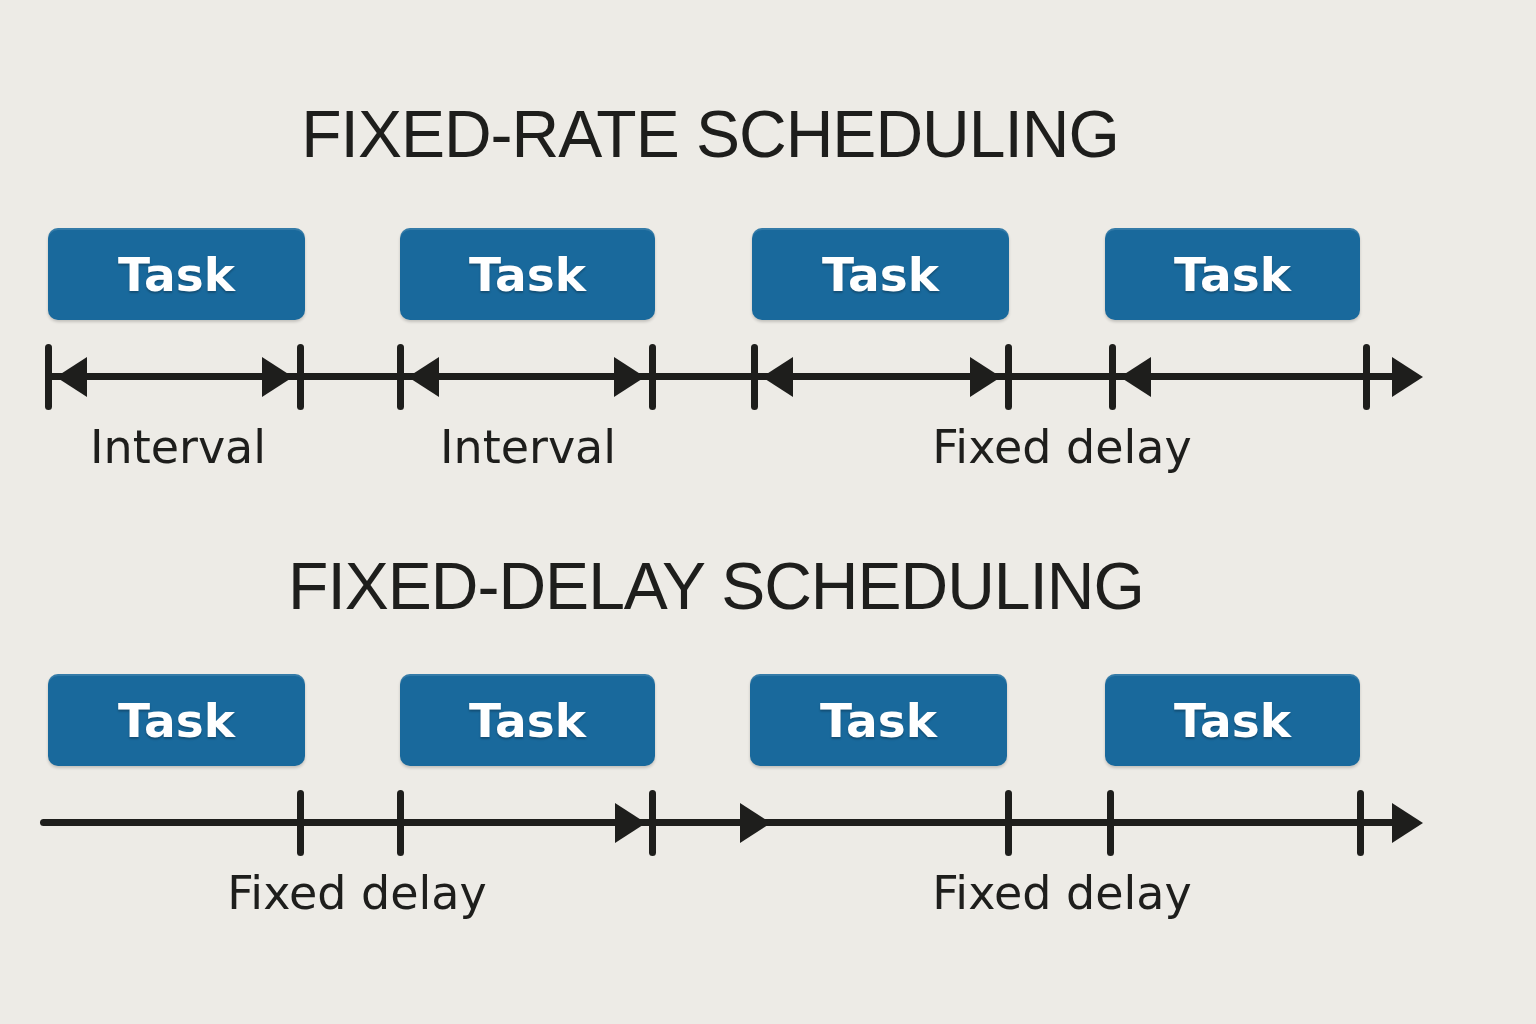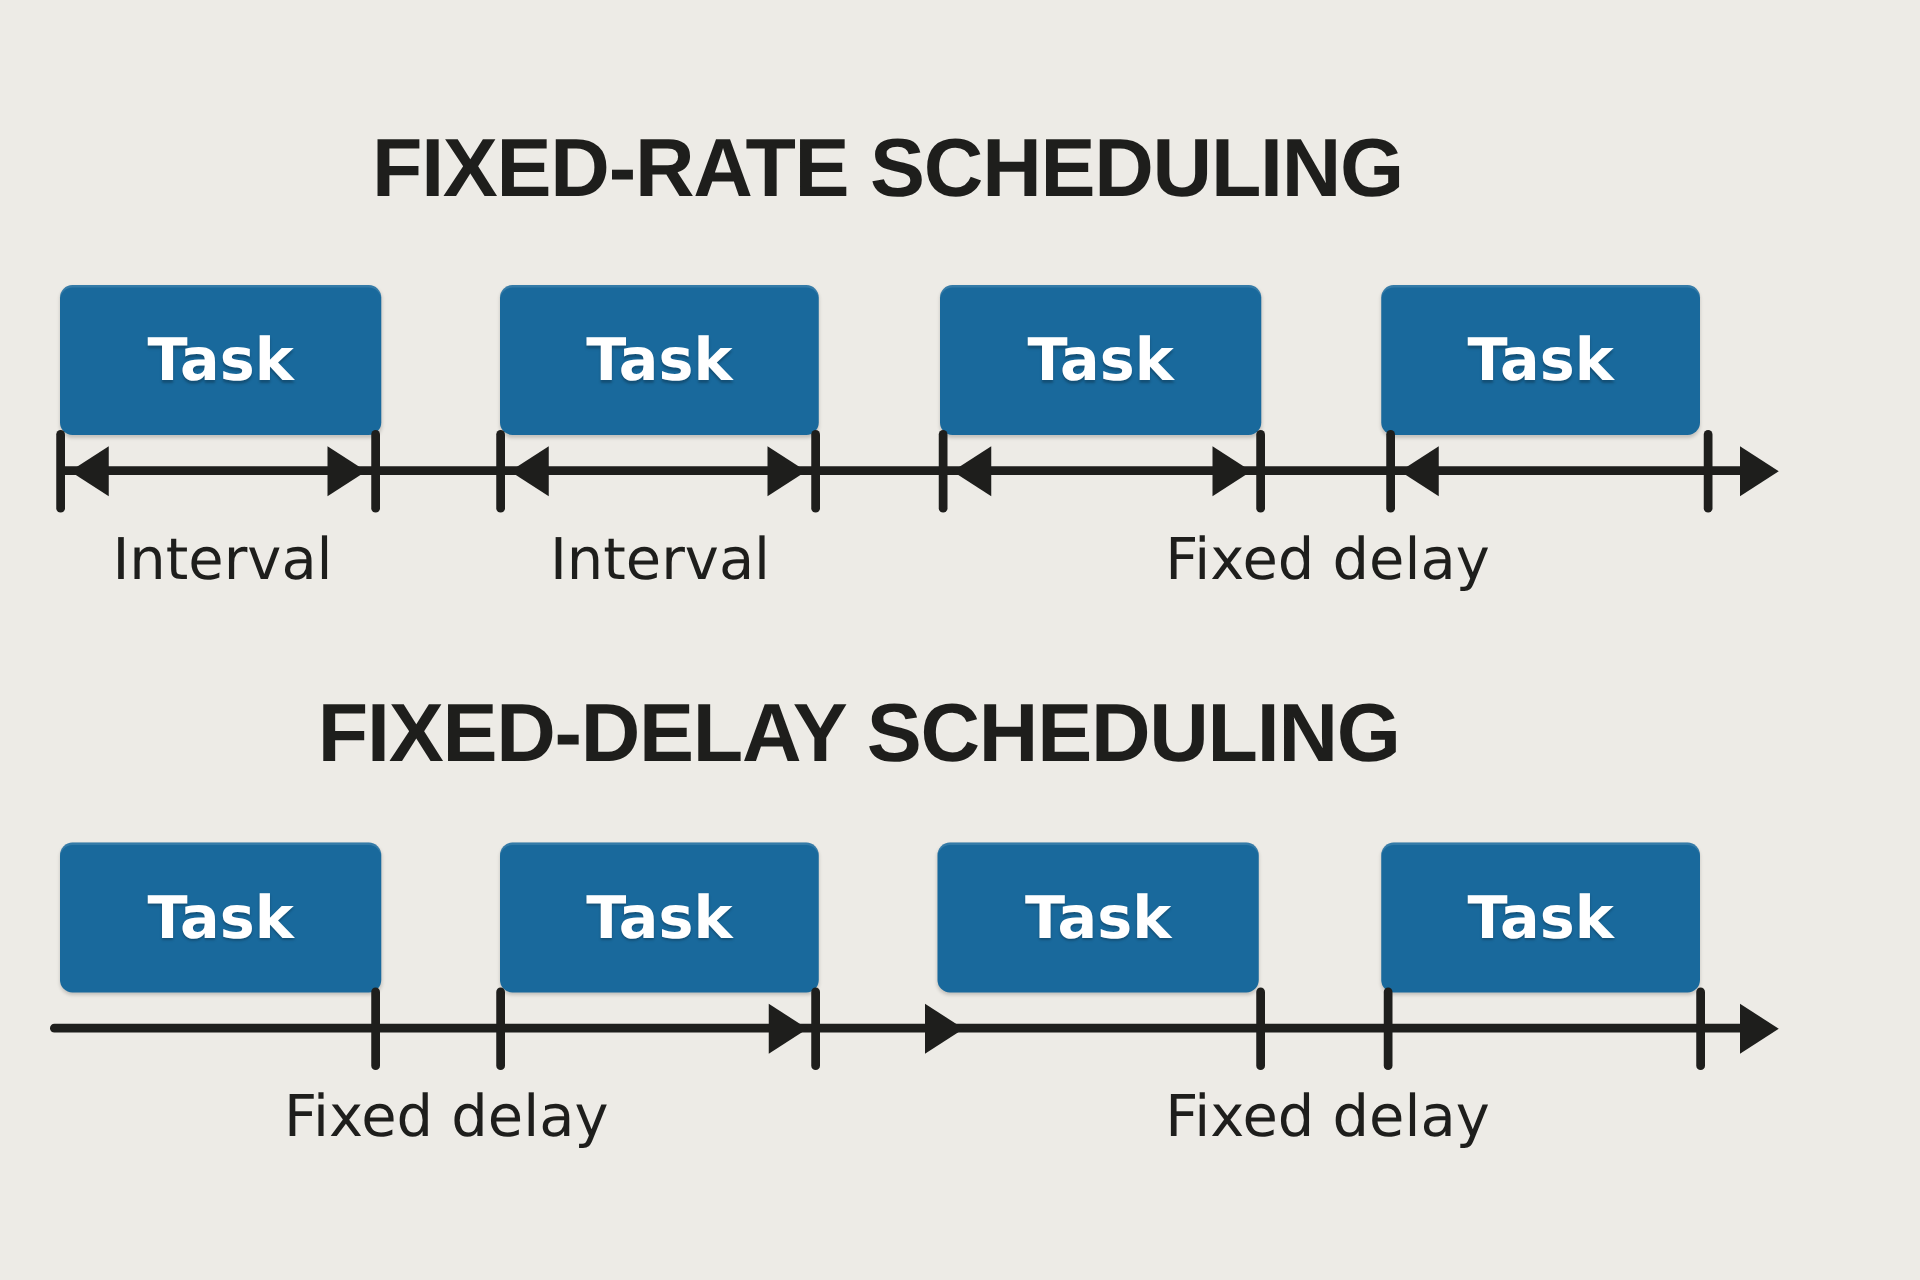--- a/index.html
+++ b/index.html
@@ -18,29 +18,29 @@
     width: 1536px;
     height: 1024px;
     background: var(--background);
     overflow: hidden;
   }
   .title {
     position: absolute;
     margin: 0;
     transform: translateX(-50%);
     font-family: "Liberation Sans", sans-serif;
-    font-weight: 700;
+    font-weight: 400;
     font-size: 66px;
     letter-spacing: -1px;
     color: var(--ink);
     white-space: nowrap;
   }
   .task {
     position: absolute;
-    height: 120px;
+    height: 92px;
     background: var(--box-blue);
     border-radius: 10px;
     display: flex;
     align-items: center;
     justify-content: center;
     box-shadow: 0 2px 3px rgba(0,0,0,0.18), inset 0 2px 0 rgba(255,255,255,0.12);
   }
   .task span {
     color: var(--task-text);
     font-size: 47px;
@@ -114,21 +114,21 @@
   <div class="arr arr-r" style="left:614px;  top:357px;"></div>
   <div class="arr arr-l" style="left:762px;  top:357px;"></div>
   <div class="arr arr-r" style="left:970px;  top:357px;"></div>
   <div class="arr arr-l" style="left:1120px; top:357px;"></div>
   <div class="arr arr-r" style="left:1392px; top:357px;"></div>
 
   <div class="tl-label" style="left:178px;  top:420px;">Interval</div>
   <div class="tl-label" style="left:528px;  top:420px;">Interval</div>
   <div class="tl-label" style="left:1062px; top:420px;">Fixed delay</div>
 
-  <h1 class="title" style="left:687px; top:548px;">FIXED-DELAY SCHEDULING</h1>
+  <h1 class="title" style="left:716px; top:548px;">FIXED-DELAY SCHEDULING</h1>
 
   <div class="task" style="left:48px;  top:674px; width:257px;">
     <span>Task</span>
   </div>
   <div class="task" style="left:400px; top:674px; width:255px;">
     <span>Task</span>
   </div>
   <div class="task" style="left:750px; top:674px; width:257px;">
     <span>Task</span>
   </div>

